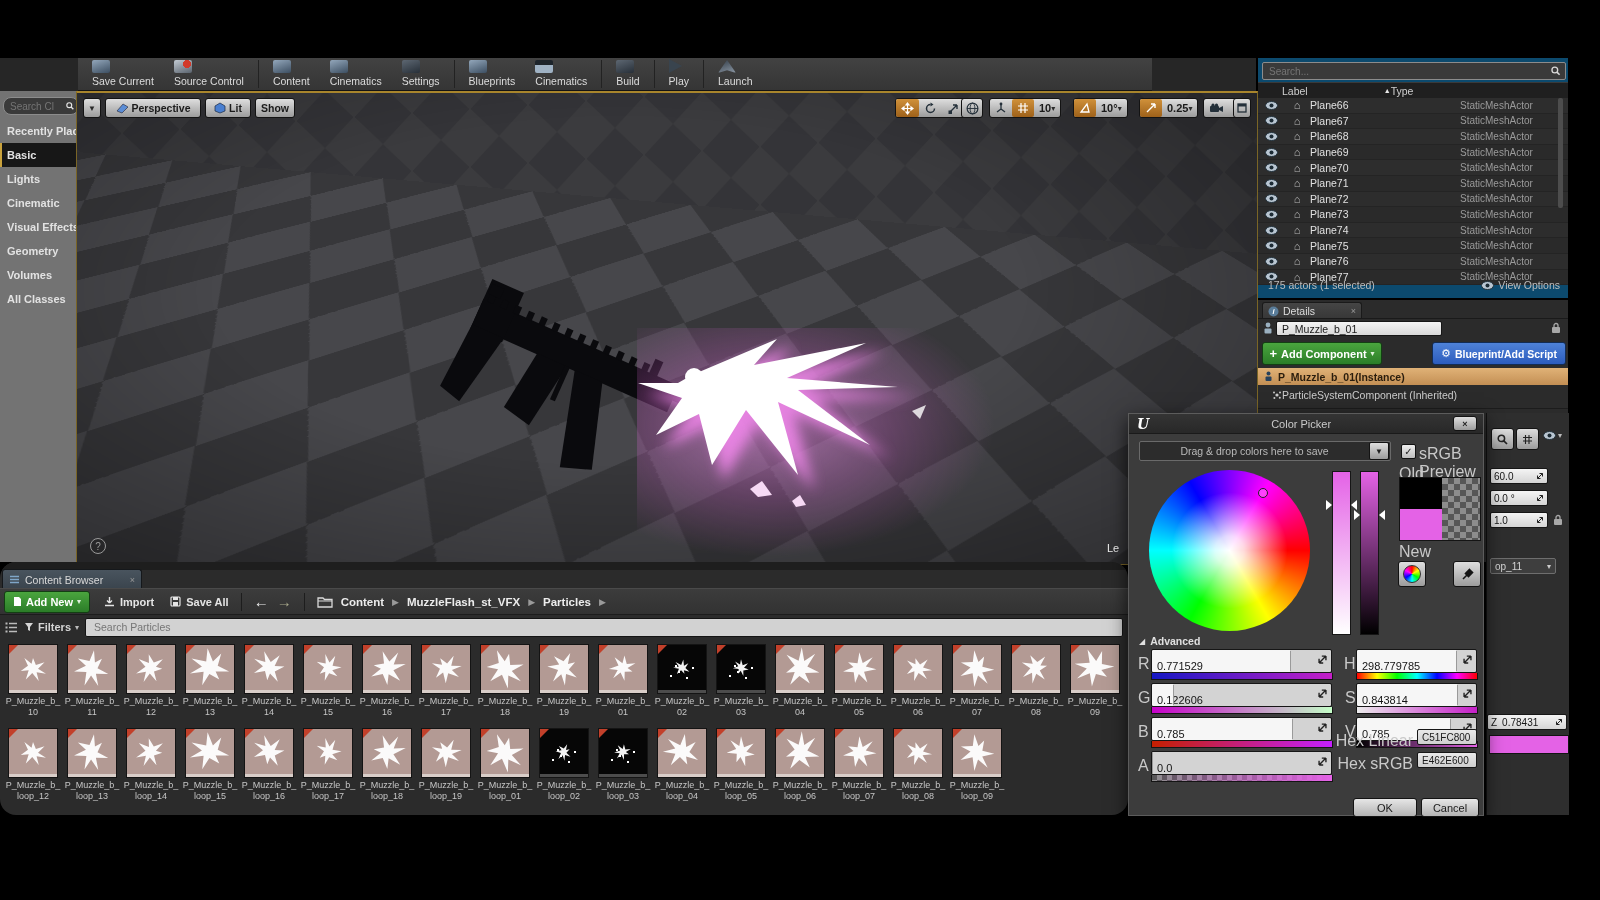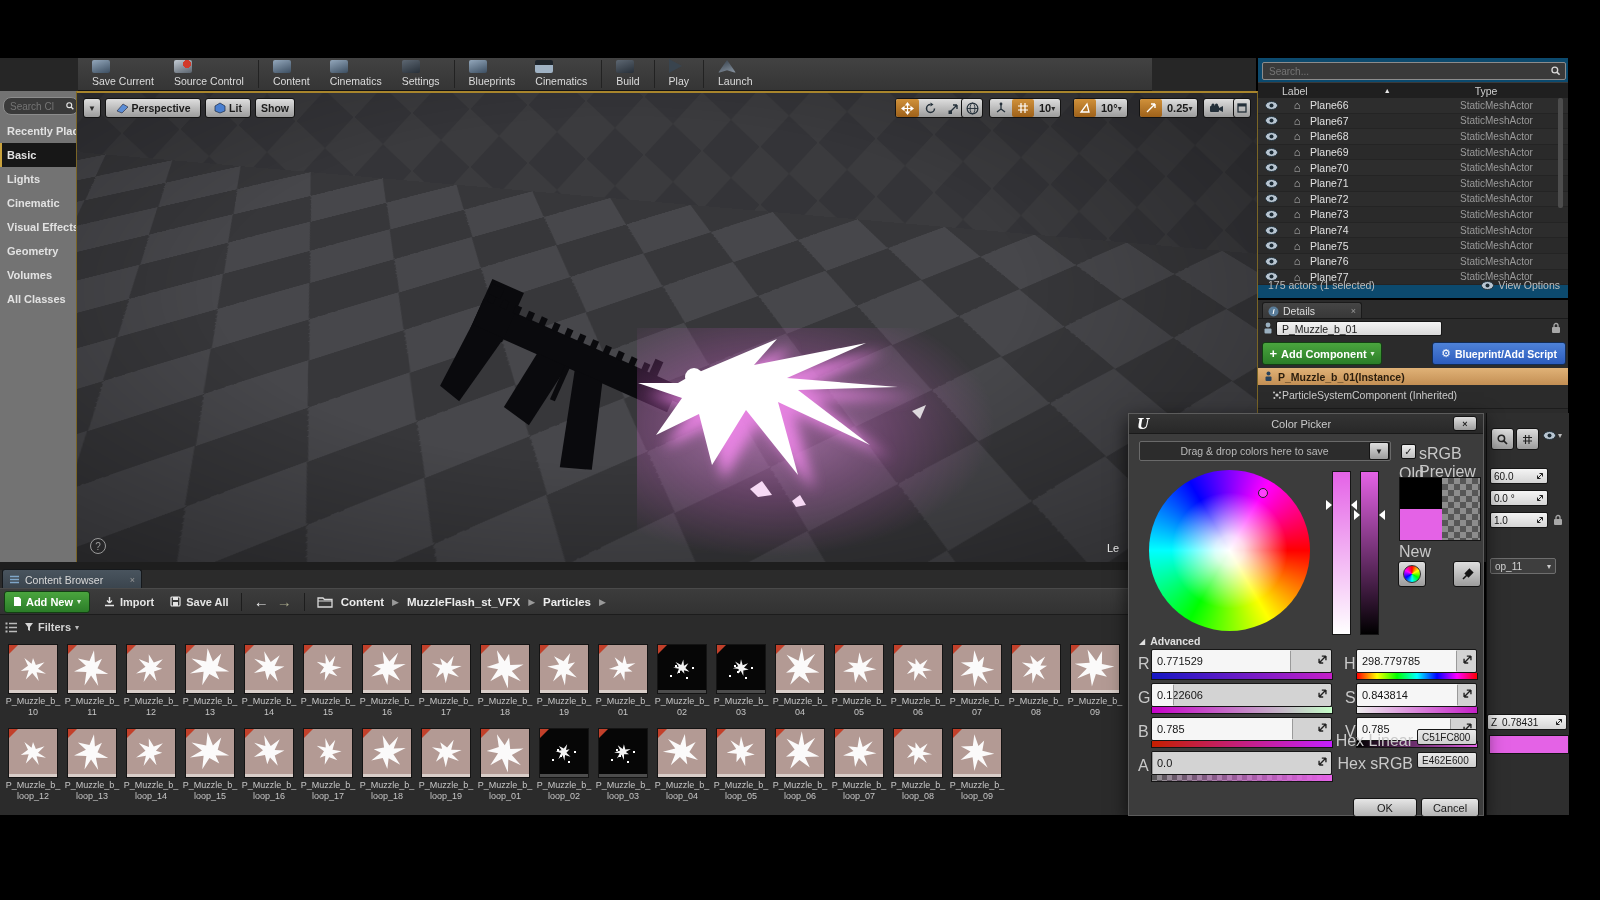--- a/index.html
+++ b/index.html
@@ -63,21 +63,21 @@
   .dtab{position:absolute;left:4px;top:2px;width:88px;height:16px;background:linear-gradient(#454545,#373737);border:1px solid #1a1a1a;border-bottom:none;border-radius:3px 3px 0 0;display:flex;align-items:center;gap:4px;padding:0 5px;color:#ddd;font-size:10.5px;}
   .whitefield{background:linear-gradient(#f4f4f4,#d9d9d9);border:1px solid #161616;border-radius:2px;color:#1a1a1a;font-size:10.5px;display:flex;align-items:center;padding:0 5px;box-sizing:border-box;}
   .greenbtn{background:linear-gradient(#4aa53e,#2b7d28);border:1px solid #133f13;border-radius:3px;color:#fff;font-weight:bold;font-size:11px;display:flex;align-items:center;justify-content:center;gap:4px;}
   .bluebtn{background:linear-gradient(#4e82d8,#2c5cbd);border:1px solid #122c55;border-radius:3px;color:#fff;font-weight:bold;font-size:11px;display:flex;align-items:center;justify-content:center;gap:4px;}
   .instrow{background:linear-gradient(#e0b277,#c38f54);color:#2a1d0d;font-weight:bold;font-size:10.5px;display:flex;align-items:center;gap:5px;padding:0 6px;}
   
   #sliver{left:1486px;top:413px;width:82px;height:402px;background:#2e2e2e;border-left:1px solid #121212;}
   .minichip{background:linear-gradient(#dedede,#9c9c9c);border:1px solid #131313;border-radius:3px;display:flex;align-items:center;justify-content:center;}
   .spinmini{background:linear-gradient(#f4f4f4,#d5d5d5);border:1px solid #161616;border-radius:2px;color:#141414;font-size:10px;display:flex;align-items:center;padding:0 3px;box-sizing:border-box;justify-content:space-between;}
   
-  #cb{left:0;top:562px;width:1128px;height:253px;background:#2b2b2b;overflow:hidden;}
+  #cb{left:0;top:562px;width:1128px;height:253px;background:#2b2b2b;overflow:hidden;border-radius:16px;}
   #cbtabstrip{position:absolute;left:0;top:0;width:100%;height:8px;background:#1e1e1e;}
   #cbtab{position:absolute;left:2px;top:7px;width:126px;height:19px;background:linear-gradient(#49545e,#3a444d);border:1px solid #15181b;border-bottom:none;border-radius:3px 3px 0 0;display:flex;align-items:center;gap:5px;padding:0 6px;color:#d8d8d8;font-size:10.5px;}
   #cbbar{position:absolute;left:0;top:26px;width:100%;height:27px;background:linear-gradient(#3c3c3c,#323232);border-top:1px solid #4a4a4a;border-bottom:1px solid #1c1c1c;display:flex;align-items:center;padding:0 4px;box-sizing:border-box;gap:8px;}
   .crumb{font-weight:bold;font-size:11.5px;color:#ececec;}
   .crumbsep{color:#9a9a9a;font-size:9px;}
   #cbfilter{position:absolute;left:0;top:54px;width:100%;height:22px;display:flex;align-items:center;gap:6px;padding:0 5px;box-sizing:border-box;}
   #cbsearch{flex:1;height:17px;background:#d2d2d2;border:1px solid #141414;border-radius:2px;color:#6d6d6d;font-size:10.5px;display:flex;align-items:center;padding:0 6px;}
   #cbsearch input{background:none;border:none;outline:none;width:100%;color:#6d6d6d;font-size:10.5px;font-family:inherit;}
   .trow{position:absolute;left:0;width:1200px;display:flex;padding-left:8px;}
   .titem{width:50px;margin-right:9px;display:flex;flex-direction:column;align-items:center;flex:0 0 auto;}
@@ -99,21 +99,21 @@
      background:radial-gradient(circle closest-side,#fff 0%,rgba(255,255,255,.85) 18%,rgba(255,255,255,0) 72%),
      conic-gradient(from 90deg,#f00,#ff0 60deg,#0f0 120deg,#0ff 180deg,#00f 240deg,#f0f 300deg,#f00 360deg);}
   #wheel-sel{position:absolute;left:129px;top:74px;width:8px;height:8px;border:1.5px solid #222;border-radius:50%;background:rgba(255,255,255,.25);}
   .vbar{position:absolute;top:57px;width:17px;height:162px;border:1px solid #161616;}
   #sat-bar{left:203px;background:linear-gradient(#e462e6,#ffffff);}
   #val-bar{left:231px;background:linear-gradient(#e462e6,#000000);}
   .thumbL{position:absolute;width:0;height:0;border-top:5px solid transparent;border-bottom:5px solid transparent;border-left:6px solid #fff;left:-7px;}
   .thumbR{position:absolute;width:0;height:0;border-top:5px solid transparent;border-bottom:5px solid transparent;border-right:6px solid #fff;right:-7px;}
   .swatch-half{position:absolute;width:42px;height:31px;}
   .cp-lab{color:#c9c9c9;font-size:16px;}
-  .spinbox{position:absolute;height:24px;border:1px solid #161616;border-radius:2px;color:#141414;font-size:11px;display:flex;align-items:center;padding:0 5px;box-sizing:border-box;
+  .spinbox{position:absolute;height:24px;border:1px solid #161616;border-radius:2px;color:#141414;font-size:11px;display:flex;align-items:flex-end;padding:0 5px;box-sizing:border-box;
      background:linear-gradient(to right,#f6f6f6 var(--fill,100%),#d3d3d3 var(--fill,100%));}
   .spinbox .dv{position:absolute;top:1px;bottom:1px;left:var(--fill,100%);width:1px;background:#9a9a9a;}
   .spinbox .si{position:absolute;right:3px;top:4px;}
   .strip{position:absolute;height:7px;border:1px solid #141414;border-top:none;box-sizing:border-box;}
   .strip-r{background:linear-gradient(to right,#1518c4,#c51fc8);}
   .strip-g{background:linear-gradient(to right,rgb(197,0,200),rgb(197,255,200));}
   .strip-b{background:linear-gradient(to right,rgb(197,31,0),rgb(197,31,255));}
   .strip-a{background:linear-gradient(to right,rgba(228,98,230,0),rgba(228,98,230,1)),conic-gradient(#8d8d8d 0 25%,#575757 0 50%,#8d8d8d 0 75%,#575757 0);background-size:100% 100%,10px 10px;}
   .strip-h{background:linear-gradient(to right,#f00,#ff0,#0f0,#0ff,#00f,#f0f,#f00);}
   .strip-s{background:linear-gradient(to right,#ececec,#c51fc8);}
@@ -373,21 +373,21 @@
     <div class="searchbox abs" style="left:4px;top:4px;width:294px;height:16px;border-radius:2px;">
       <input placeholder="Search..." style="">
       <svg width="10" height="10" viewBox="0 0 10 10">
           <circle cx="4" cy="4" r="3" fill="none" stroke="#d8d8d8" stroke-width="1.4"></circle>
           <line x1="6.2" y1="6.2" x2="9" y2="9" stroke="#d8d8d8" stroke-width="1.6"></line>
         </svg>
     </div>
     <div id="outl-head">
       <span style="margin-left:24px;">Label</span>
       <span style="margin-left:76px;font-size:7px;color:#e8e8e8;">▲</span>
-      <span style="margin-left:84px;">Type</span>
+      <span style="">Type</span>
     </div>
     <div id="outl-rows">
         <div class="orow">
           <span class="o-eye">
             <svg width="13" height="9" viewBox="0 0 13 9">
               <ellipse cx="6.5" cy="4.5" rx="6" ry="4" fill="#b9c6d2" stroke="#23323c"></ellipse>
               <circle cx="6.5" cy="4.5" r="2" fill="#1c2b35"></circle>
             </svg>
           </span>
           <span class="o-house">⌂</span>
@@ -689,20 +689,23 @@
           <rect x="0.5" y="4.5" width="2" height="2" fill="#bbb"></rect>
           <rect x="0.5" y="8.5" width="2" height="2" fill="#bbb"></rect>
         </svg>
       <div style="display:flex;align-items:center;gap:4px;color:#d5d5d5;font-weight:bold;">
         <svg width="10" height="10" viewBox="0 0 10 10">
             <path d="M1 1 H9 L6 5 V9 L4 8 V5 Z" fill="#d5d5d5"></path>
           </svg>
         <span>Filters</span>
         <span class="caret" style="color:#bbb;">▾</span>
       </div>
+      <div id="cbsearch">
+        <input placeholder="Search Particles" style="">
+      </div>
     </div>
     <div class="trow" id="cb-row1" style="top:82px;">
         <div class="titem">
           <div class="tile">
             <svg width="40" height="40" viewBox="0 0 40 40" style="position:absolute;left:4px;top:3px;transform:rotate(0deg) scale(0.72);">
               <path d="M20 6 L24 16 L36 12 L27 21 L38 28 L25 26 L28 38 L19 27 L10 36 L14 23 L3 24 L13 17 L8 6 L18 14 Z" fill="#ffffff" opacity="0.95"></path>
             </svg>
             <div class="fl"></div>
           </div>
           <div class="tlab">P_Muzzle_b_<br>10</div>

